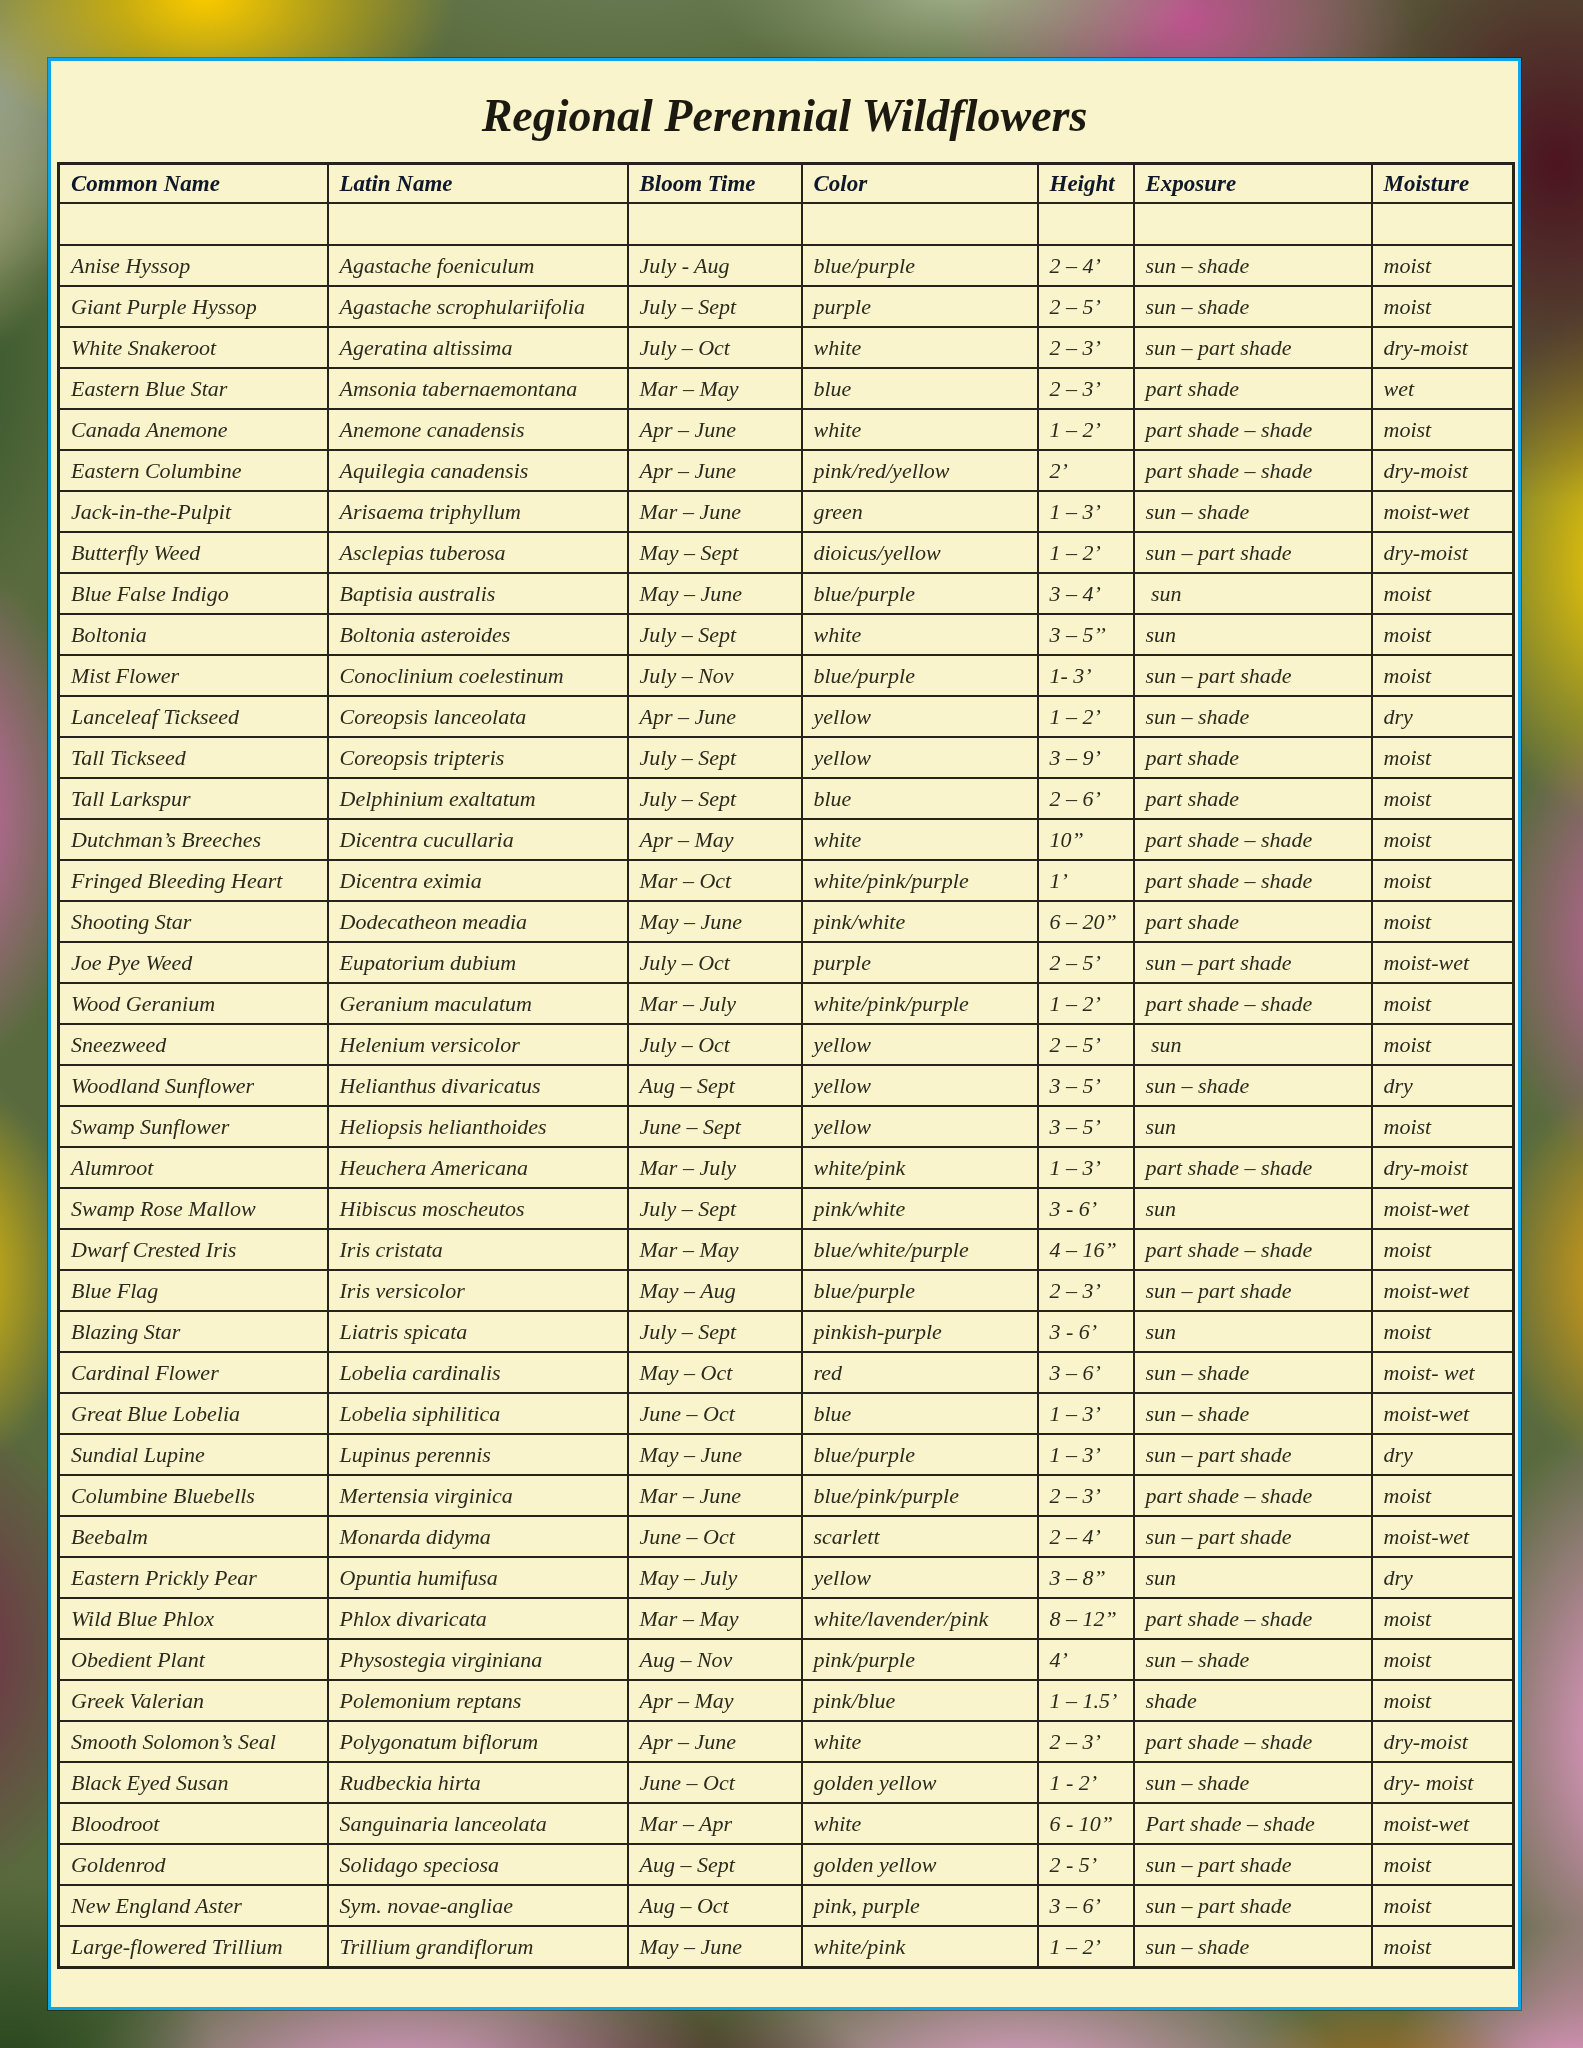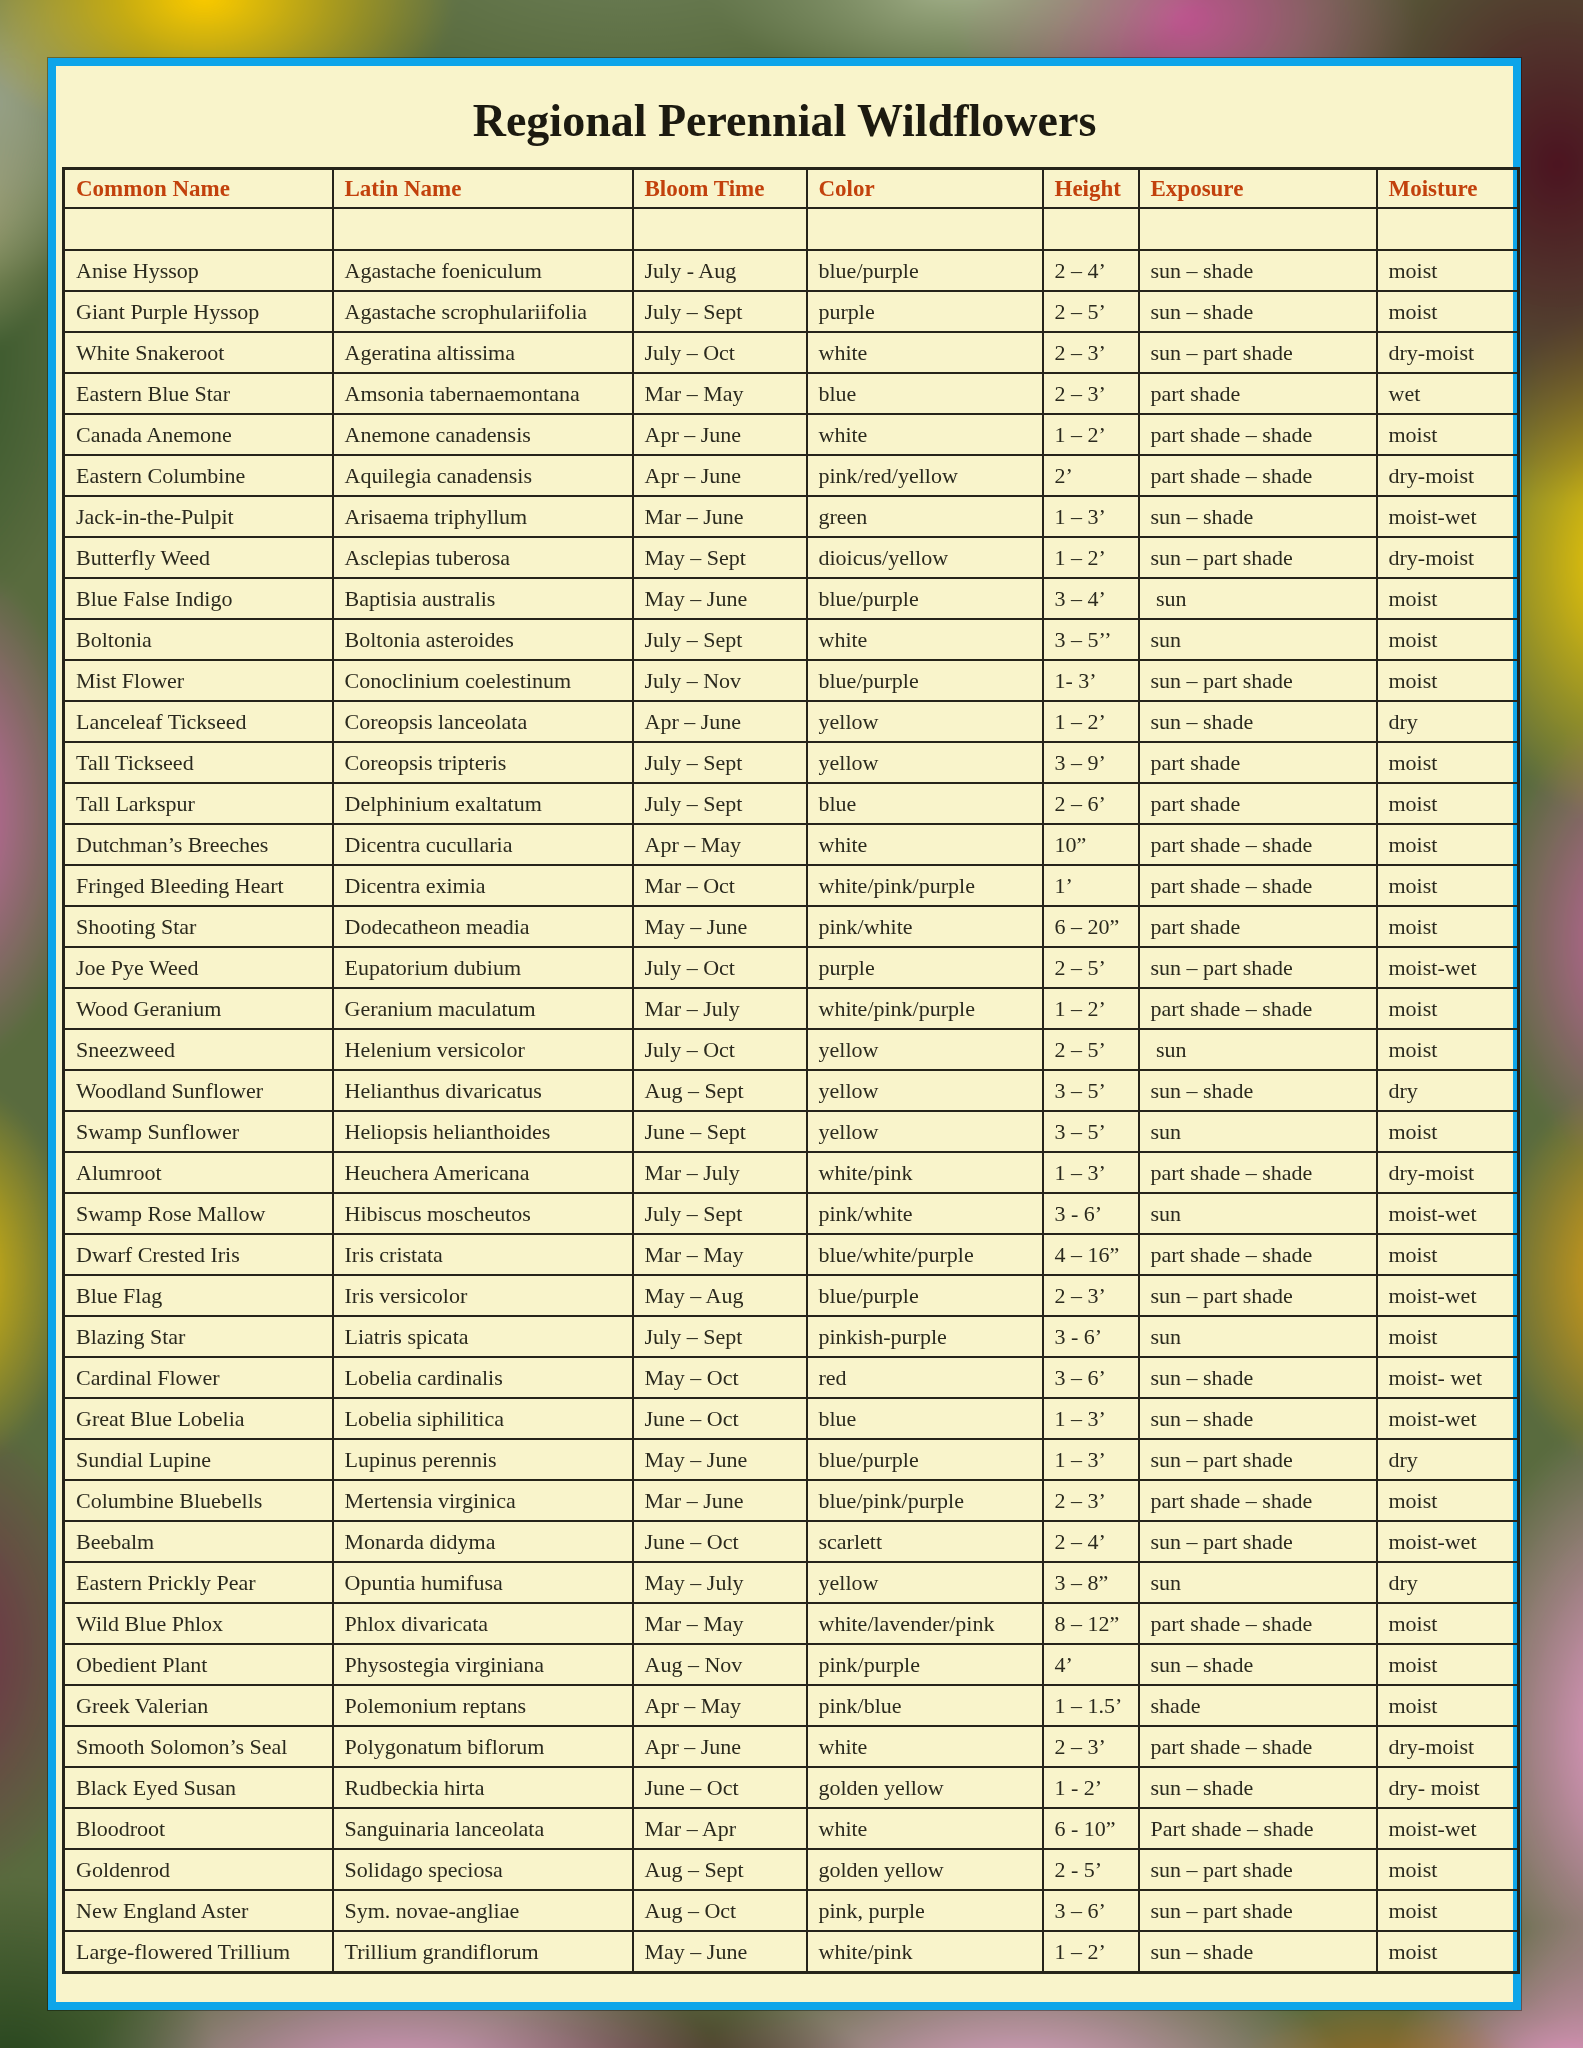--- a/index.html
+++ b/index.html
@@ -35,22 +35,23 @@
       radial-gradient(520px 300px at 64% 102%, #f2aede 0%, rgba(242,174,222,0) 65%),
       radial-gradient(260px 200px at 86% 102%, #b06a1e 0%, rgba(176,106,30,0) 62%),
       radial-gradient(300px 260px at 98% 101%, #ef9ed2 0%, rgba(239,158,210,0) 65%);
   }
   .panel {
     position: absolute;
     left: 48px; top: 58px;
     width: 1473px; height: 1952px;
     box-sizing: border-box;
     background: #f9f4cb;
-    border: 8px solid #0ea5e9;
+    border: 3px solid #0ea5e9;
     box-shadow: 0 0 0 1px rgba(0,0,0,.35);
+    font-style: italic;
   }
   .title {
     margin: 30px 0 0 0;
     text-align: center;
     font-weight: bold;
     font-size: 46px;
     line-height: 1.1;
     color: #1c1a10;
     font-family: "Liberation Serif", serif;
   }
@@ -70,21 +71,21 @@
     color: #2b2a1e;
     text-align: left;
     vertical-align: middle;
     white-space: nowrap;
     overflow: hidden;
   }
   .tbl thead th {
     font-weight: bold;
     font-size: 23px;
     height: 37px;
-    color: #c2410c;
+    color: #0f172a;
   }
   .tbl tr.spacer td { height: 40px; }
   .tbl tbody tr td { height: 39px; }
 </style>
 </head>
 <body>
 
 <div class="bg"></div>
 
 <div class="panel">

